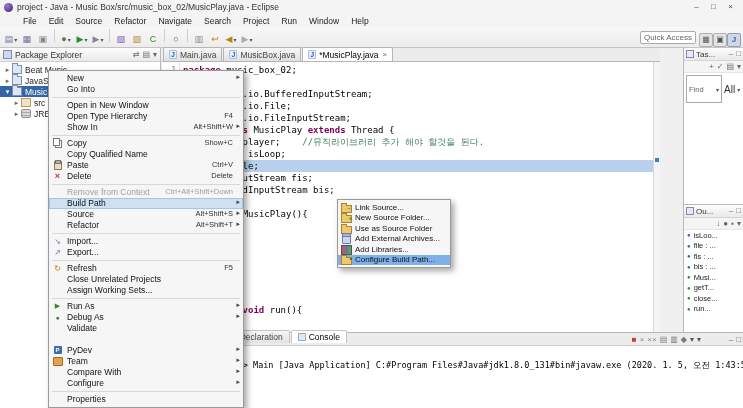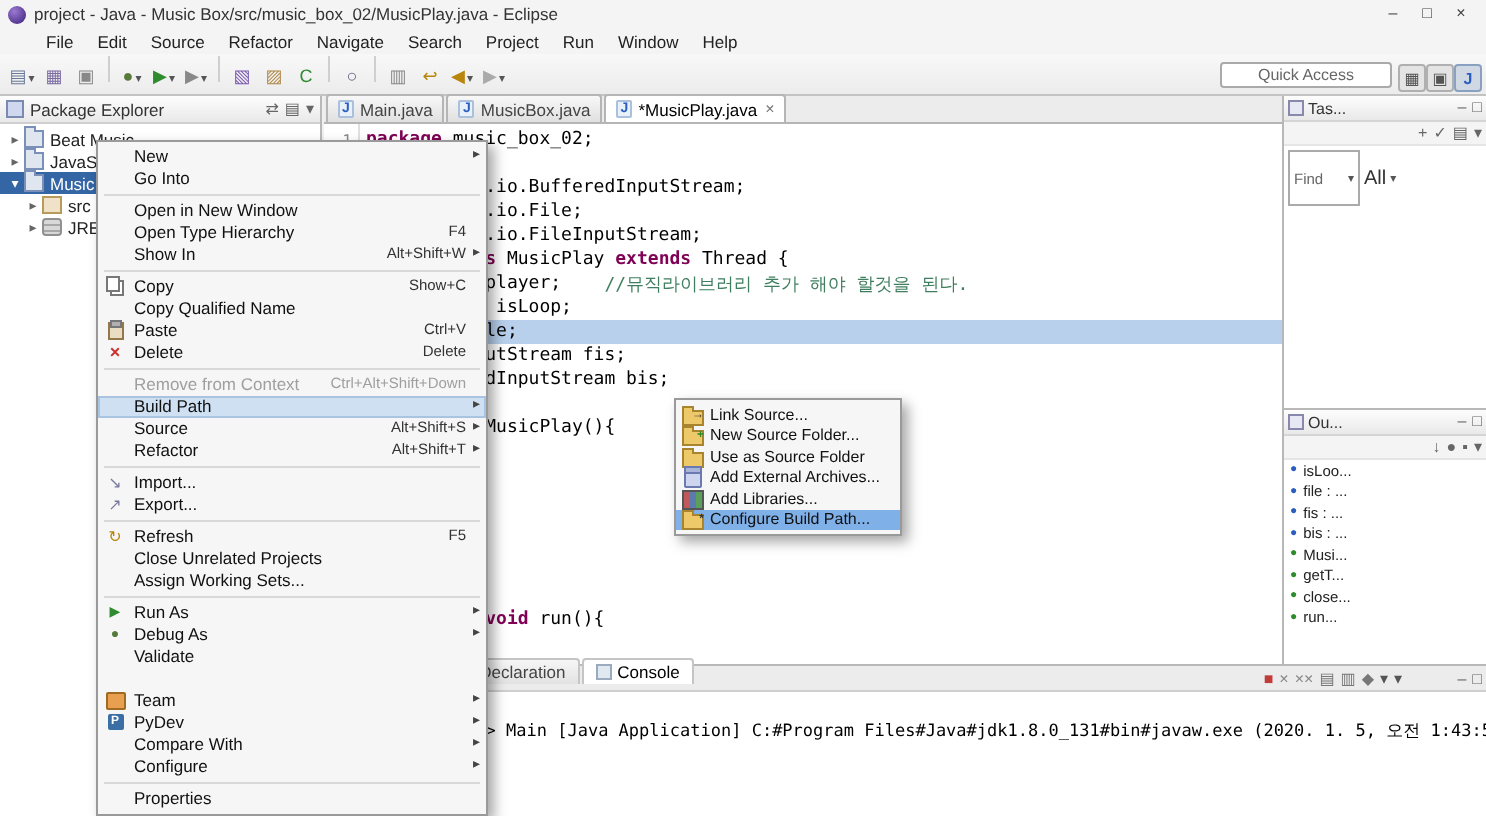--- a/index.html
+++ b/index.html
@@ -15,21 +15,21 @@
 
   .menubar{height:13px;display:flex;align-items:center;background:#f4f4f4;font-size:8.5px;color:#222;padding-left:17px}
   .mb-item{padding:0 6px;white-space:nowrap}
 
   .toolbar{height:21px;background:linear-gradient(#f8f8f8,#ececec);border-bottom:1px solid #c3c3c3;display:flex;align-items:center;padding:0 3px;position:relative}
   .tb-ic{height:15px;min-width:14px;display:inline-flex;align-items:center;justify-content:center;margin:0 1px;border-radius:2px}
   .tb-g{font-size:9px;line-height:1}
   .tb-caret{font-size:6px;color:#555;margin-left:1px}
   .tb-sep{width:1px;height:13px;background:#cfcfcf;margin:0 3px;display:inline-block}
   .tb-right{position:absolute;right:2px;top:0;height:21px;display:flex;align-items:center;gap:3px}
-  .qa-box{border:1px solid #aaa;background:#fff;color:#666;font-size:8px;padding:1px 18px;border-radius:2px;white-space:nowrap}
+  .qa-box{border:1px solid #aaa;background:#fff;color:#666;font-size:8px;padding:1px 3px;border-radius:2px;white-space:nowrap}
   .persp-ic{width:14px;height:14px;border:1px solid #b0b0b0;background:#e4e4e4;display:inline-flex;align-items:center;justify-content:center;font-size:8px;color:#555;border-radius:2px}
   .persp-ic.act{background:#d0d8e4;border-color:#8aa0c0;font-weight:bold;color:#2a5fc0}
 
   .pic{font-size:8px;color:#666;margin-left:3px;line-height:1}
 
   
   .pkg{position:absolute;left:0;top:48px;width:161px;bottom:0;background:#fff;border-right:1px solid #b8b8b8}
   .pkg-header{height:14px;background:linear-gradient(#fdfdfd,#e9e9e9);border-bottom:1px solid #cfcfcf;display:flex;align-items:center;padding:0 3px;font-size:8.5px;color:#333}
   .ph-icon{width:9px;height:9px;background:#cfd8ee;border:1px solid #7a8ab0;margin-right:3px;flex:none}
   .ph-label{flex:1;white-space:nowrap;overflow:hidden}
@@ -57,21 +57,21 @@
   .ln{width:17px;flex:none;text-align:right;padding-right:3px;color:#888;font-size:8px;margin-right:4px}
   .ct{flex:1;height:100%;display:flex;align-items:center;white-space:pre}
   .cl.hl .ct{background:#b8d0ec}
   .tok-k{color:#7f0055;font-weight:bold}
   .tok-c{color:#3f7f5f}
   .tok-p{color:#000}
   .ovr{position:absolute;right:0;top:0;bottom:0;width:7px;background:#f4f4f4;border-left:1px solid #d8d8d8}
   .ovr::before{content:"";position:absolute;top:96px;left:1px;width:4px;height:4px;background:#4a7ab8}
 
   
-  .rightcol{position:absolute;right:0;top:48px;width:102px;bottom:60px;background:#f0f0f0;border-left:1px solid #b8b8b8;display:flex;flex-direction:column}
+  .rightcol{position:absolute;right:0;top:48px;width:60px;bottom:60px;background:#f0f0f0;border-left:1px solid #b8b8b8;display:flex;flex-direction:column}
   .rc-panel{background:#fff;border-bottom:1px solid #b8b8b8;display:flex;flex-direction:column;overflow:hidden}
   .rc-tasks{height:157px;flex:none}
   .rc-outline{flex:1}
   .rc-header{height:13px;display:flex;align-items:center;padding:0 2px;font-size:8px;color:#333;background:linear-gradient(#fdfdfd,#e9e9e9);border-bottom:1px solid #d5d5d5;flex:none}
   .rc-tabicon{width:8px;height:8px;background:#e8e8f4;border:1px solid #8888aa;margin-right:2px;flex:none}
   .rc-title{flex:1;white-space:nowrap;overflow:hidden}
   .rc-btns{display:flex}
   .rc-toolbar{height:12px;display:flex;align-items:center;justify-content:flex-end;padding:0 2px;background:#f4f4f4;border-bottom:1px solid #e5e5e5;flex:none}
   .find-row{display:flex;align-items:center;gap:2px;padding:2px;flex:none}
   .find-box{width:36px;height:11px;border:1px solid #aaa;background:#fff;font-size:7.5px;color:#666;display:inline-flex;align-items:center;justify-content:space-between;padding:13px 2px}
@@ -520,28 +520,28 @@
       <span class="ml">Validate</span>
       <span class="ms"></span>
       <span class="ma"></span>
     </div>
     <div class="m-item">
       <span class="mi"></span>
       <span class="ms"></span>
       <span class="ma"></span>
     </div>
     <div class="m-item">
+      <span class="mi mi-pydev"></span>
+      <span class="ml">PyDev</span>
+      <span class="ms"></span>
+      <span class="ma">▸</span>
+    </div>
+    <div class="m-item">
       <span class="mi mi-team"></span>
       <span class="ml">Team</span>
-      <span class="ms"></span>
-      <span class="ma">▸</span>
-    </div>
-    <div class="m-item">
-      <span class="mi mi-pydev"></span>
-      <span class="ml">PyDev</span>
       <span class="ms"></span>
       <span class="ma">▸</span>
     </div>
     <div class="m-item">
       <span class="mi"></span>
       <span class="ml">Compare With</span>
       <span class="ms"></span>
       <span class="ma">▸</span>
     </div>
     <div class="m-item">

